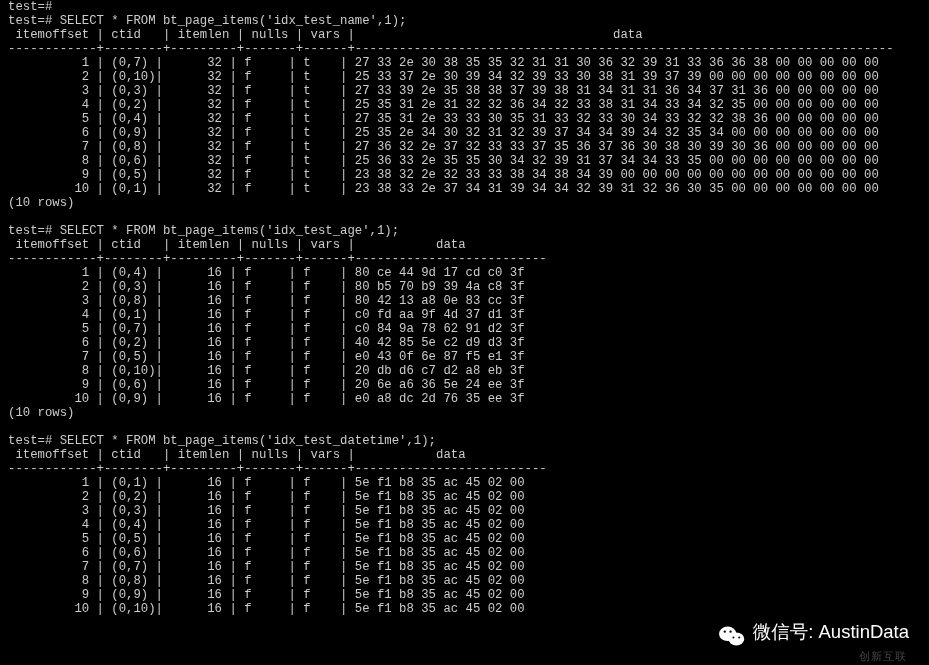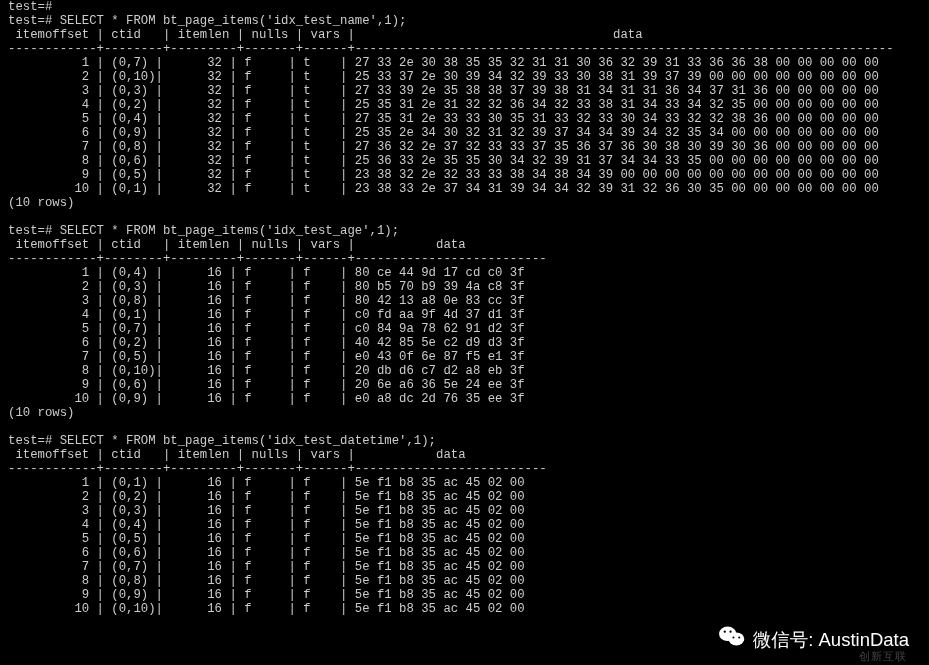--- a/index.html
+++ b/index.html
@@ -17,21 +17,21 @@
   }
   .terminal {
     padding: 0 1px 0 8px;
     white-space: pre;
   }
   .watermark {
     position: absolute;
     right: 20px;
     bottom: 18px;
     display: flex;
-    align-items: flex-end;
+    align-items: flex-start;
     gap: 8px;
     color: #fff;
     font-family: Arial, sans-serif;
     font-size: 18.5px;
     font-weight: 500;
   }
   .wechat-icon {
     width: 26px;
     height: 22px;
     display: inline-block;

